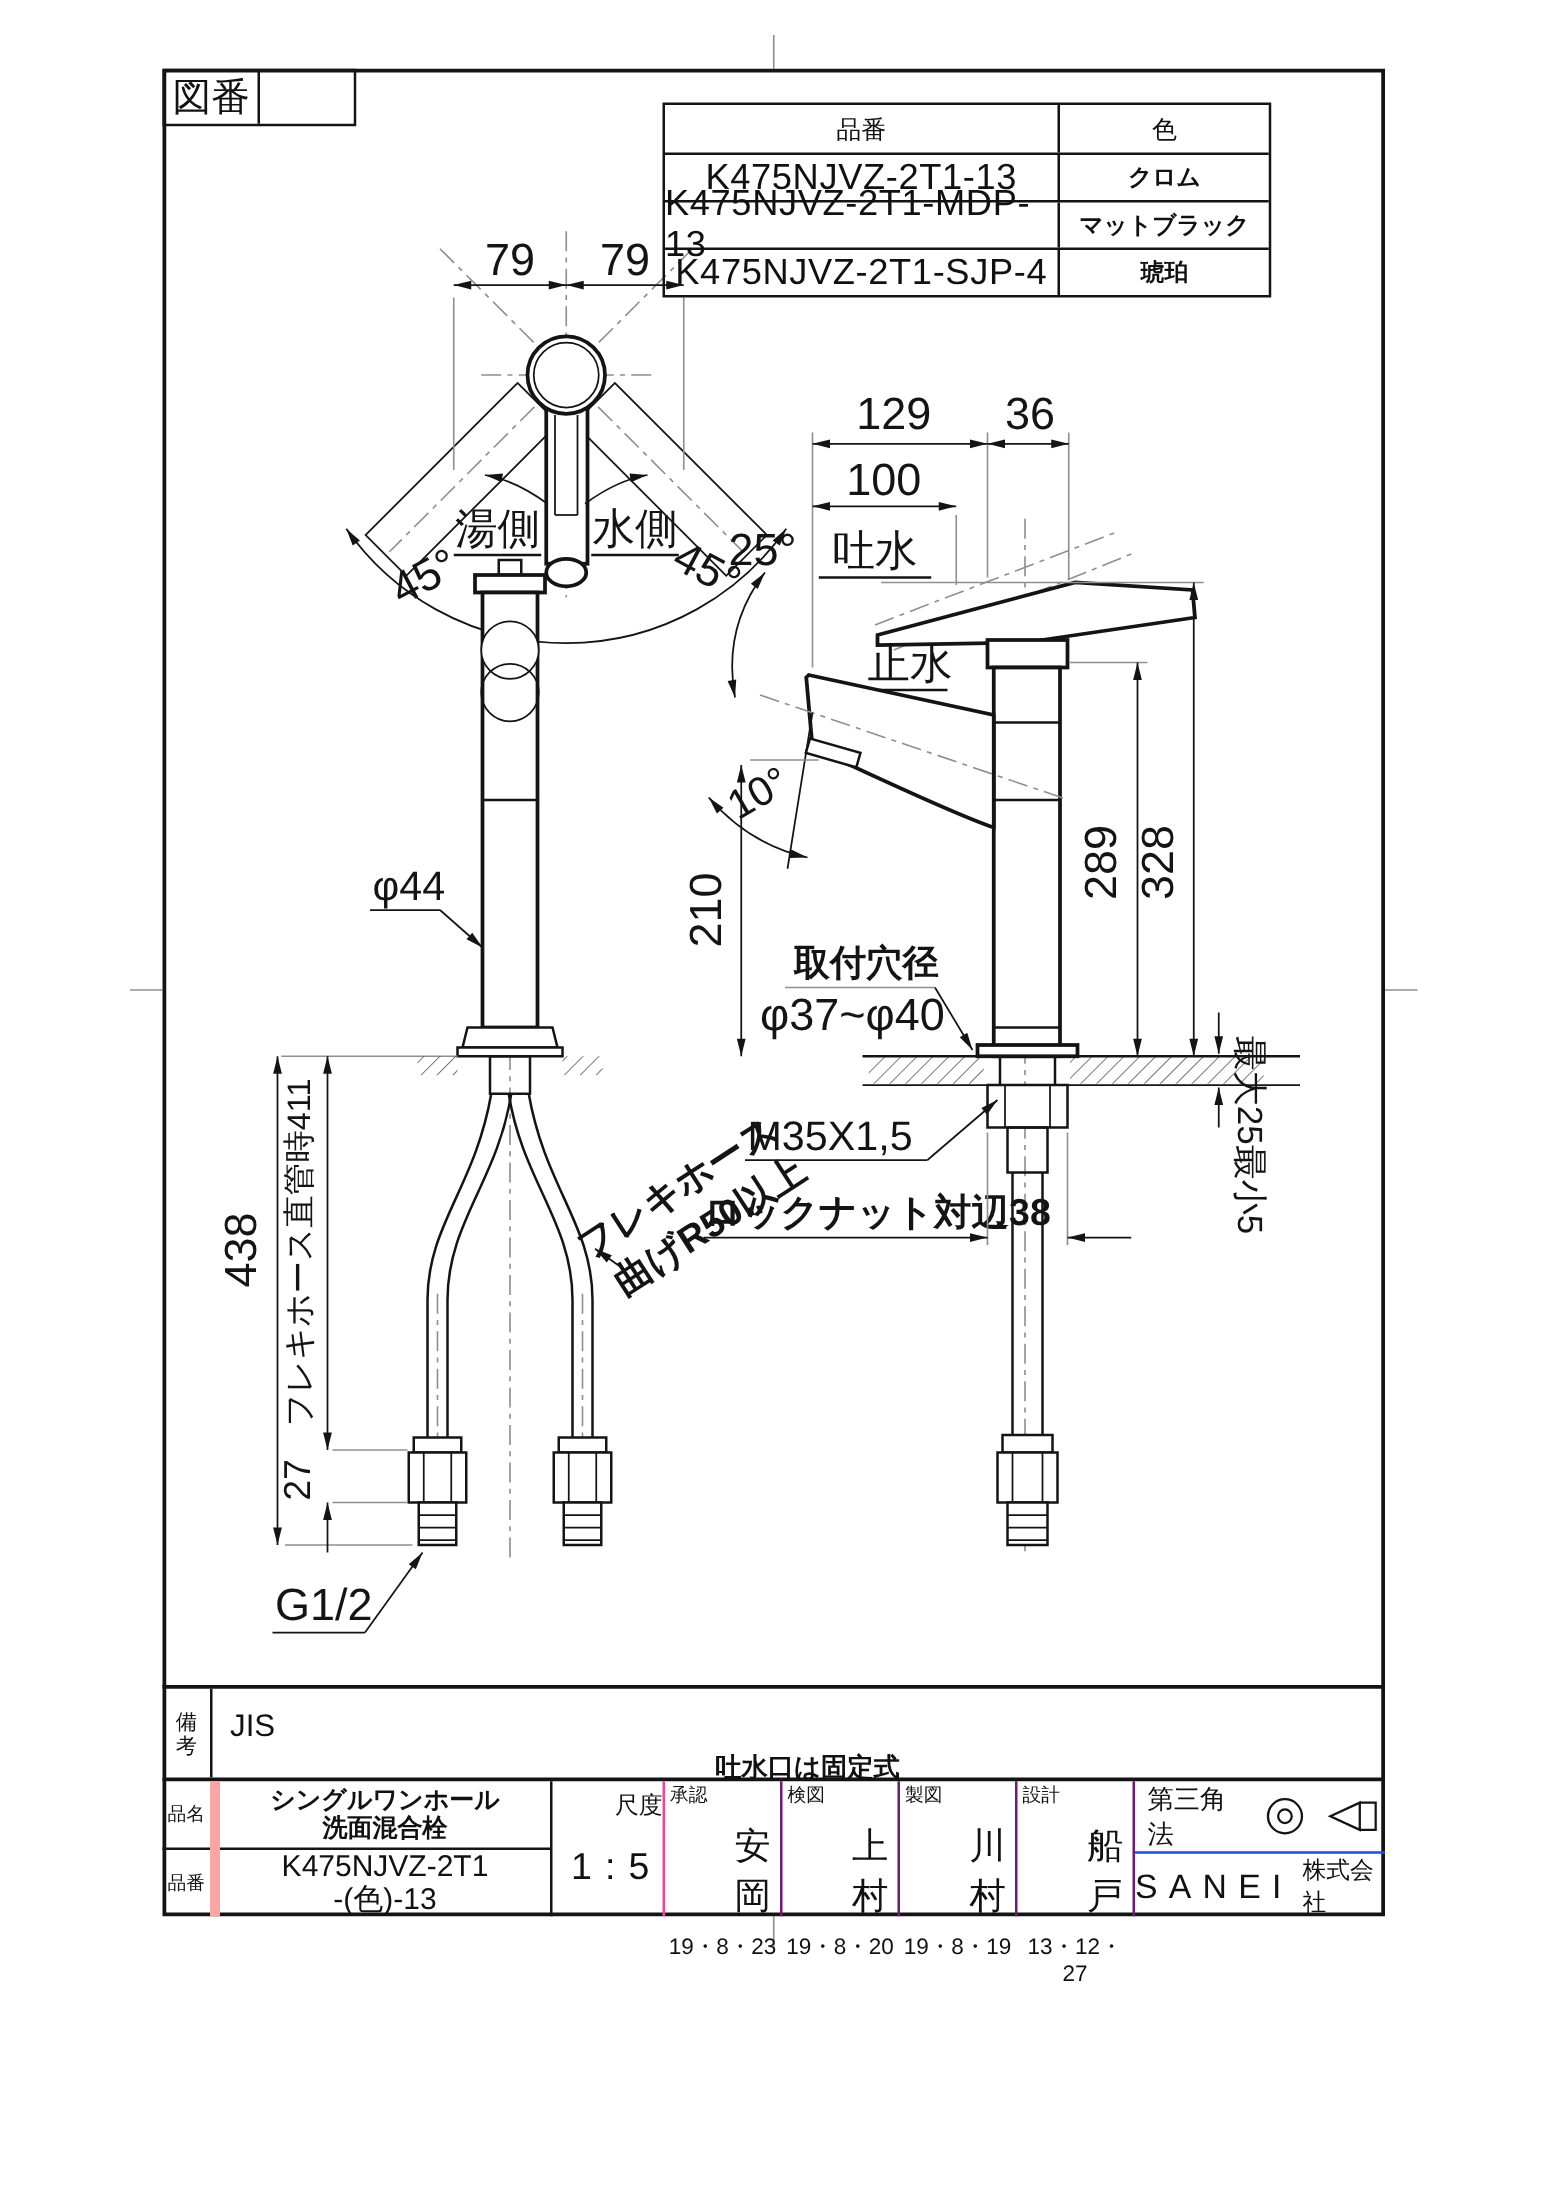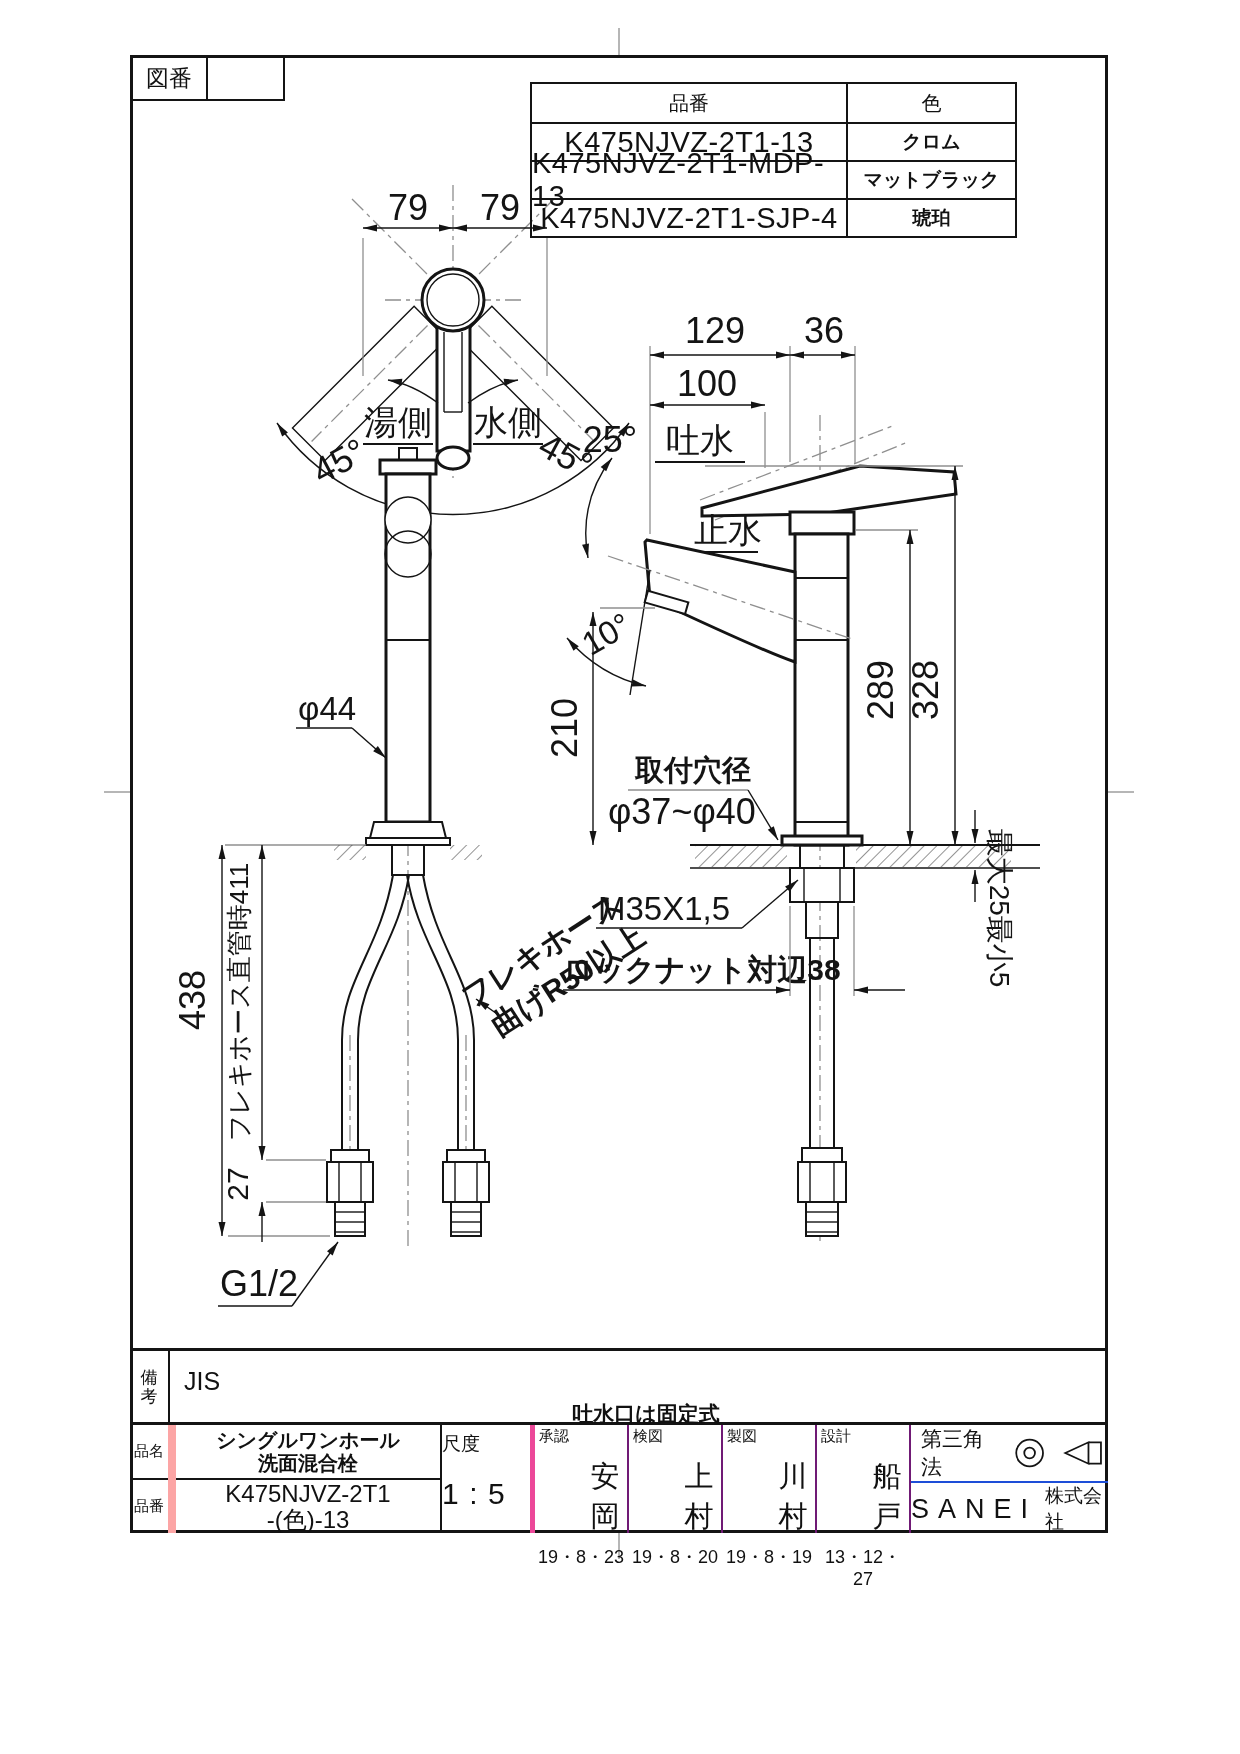--- a/index.html
+++ b/index.html
@@ -4,21 +4,21 @@
 <style>
   html,body{margin:0;padding:0;background:#fff;}
   #sheet{position:relative;width:1240px;height:1754px;background:#fff;overflow:hidden;
          font-family:"Liberation Sans",sans-serif;color:#111;}
   svg text{font-family:"Liberation Sans",sans-serif;fill:#141414;}
   .abs{position:absolute;box-sizing:border-box;}
   
   #frame{left:130px;top:55px;width:978px;height:1478px;border:3px solid #141414;}
   
   #zuban{left:130px;top:55px;width:155px;height:46px;border:2.5px solid #141414;display:flex;}
-  #zuban .c1{width:74px;border-right:2.5px solid #141414;display:flex;align-items:center;justify-content:center;font-size:23px;}
+  #zuban .c1{width:74px;border-right:2.5px solid #141414;display:flex;align-items:center;justify-content:center;font-size:31px;}
   #zuban .c2{flex:1;}
   
   #ctable{left:530px;top:82px;width:487px;border:2.5px solid #141414;}
   #ctable .row{display:flex;border-top:2px solid #141414;}
   #ctable .row.h{border-top:none;}
   #ctable .pn{width:314px;border-right:2px solid #141414;display:flex;align-items:center;justify-content:center;}
   #ctable .cl2{flex:1;display:flex;align-items:center;justify-content:center;}
   #ctable .row.h .pn,#ctable .row.h .cl2{height:38px;font-size:20px;}
   #ctable .row.b .pn{height:36px;font-size:29px;letter-spacing:.5px;}
   #ctable .row.b .cl2{font-size:19px;font-weight:bold;}
@@ -29,21 +29,21 @@
   #tblock .rem{flex:1;padding:4px 0 0 14px;margin-top:12px;}
   #tblock .rem .l1{font-size:25px;}
   #tblock .rem .l2{font-size:21px;font-weight:bold;margin-top:4px;text-align:center;}
   #tblock .r2{display:flex;height:108px;}
   .colA{width:38px;display:flex;flex-direction:column;border-right:8px solid #fca5a5;}
   .colA div{flex:1;display:flex;align-items:center;justify-content:center;font-size:15px;}
   .colA .t{border-bottom:2px solid #141414;}
   .colB{width:264px;display:flex;flex-direction:column;border-right:2px solid #141414;text-align:center;}
   .colB .t{flex:1;border-bottom:2px solid #141414;display:flex;flex-direction:column;justify-content:center;font-weight:bold;font-size:20px;line-height:23px;}
   .colB .b{flex:1;display:flex;flex-direction:column;justify-content:center;font-size:24px;line-height:26px;}
-  .colC{width:88px;border-right:5px solid #ec4899;text-align:left;}
+  .colC{width:88px;border-right:2px solid #ec4899;text-align:right;}
   .colC .lab{font-size:19px;margin-top:6px;}
   .colC .val{font-size:30px;letter-spacing:.35em;margin-top:20px;}
   .colD{width:92px;border-right:2px solid #701a75;position:relative;text-align:center;}
   .colD .lab{position:absolute;left:4px;top:2px;font-size:15px;}
   .colD .nm{font-size:29px;margin-top:32px;padding-left:48px;}
   .colD .dt{font-size:18px;margin-top:8px;}
   .colH{flex:1;display:flex;flex-direction:column;}
   .colH .t{flex:1;border-bottom:2px solid #1d4ed8;display:flex;align-items:center;padding-left:10px;font-size:21px;gap:14px;}
   .colH .b{flex:1;display:flex;align-items:center;justify-content:center;gap:8px;}
   .colH .b .en{font-size:27px;letter-spacing:9px;}

